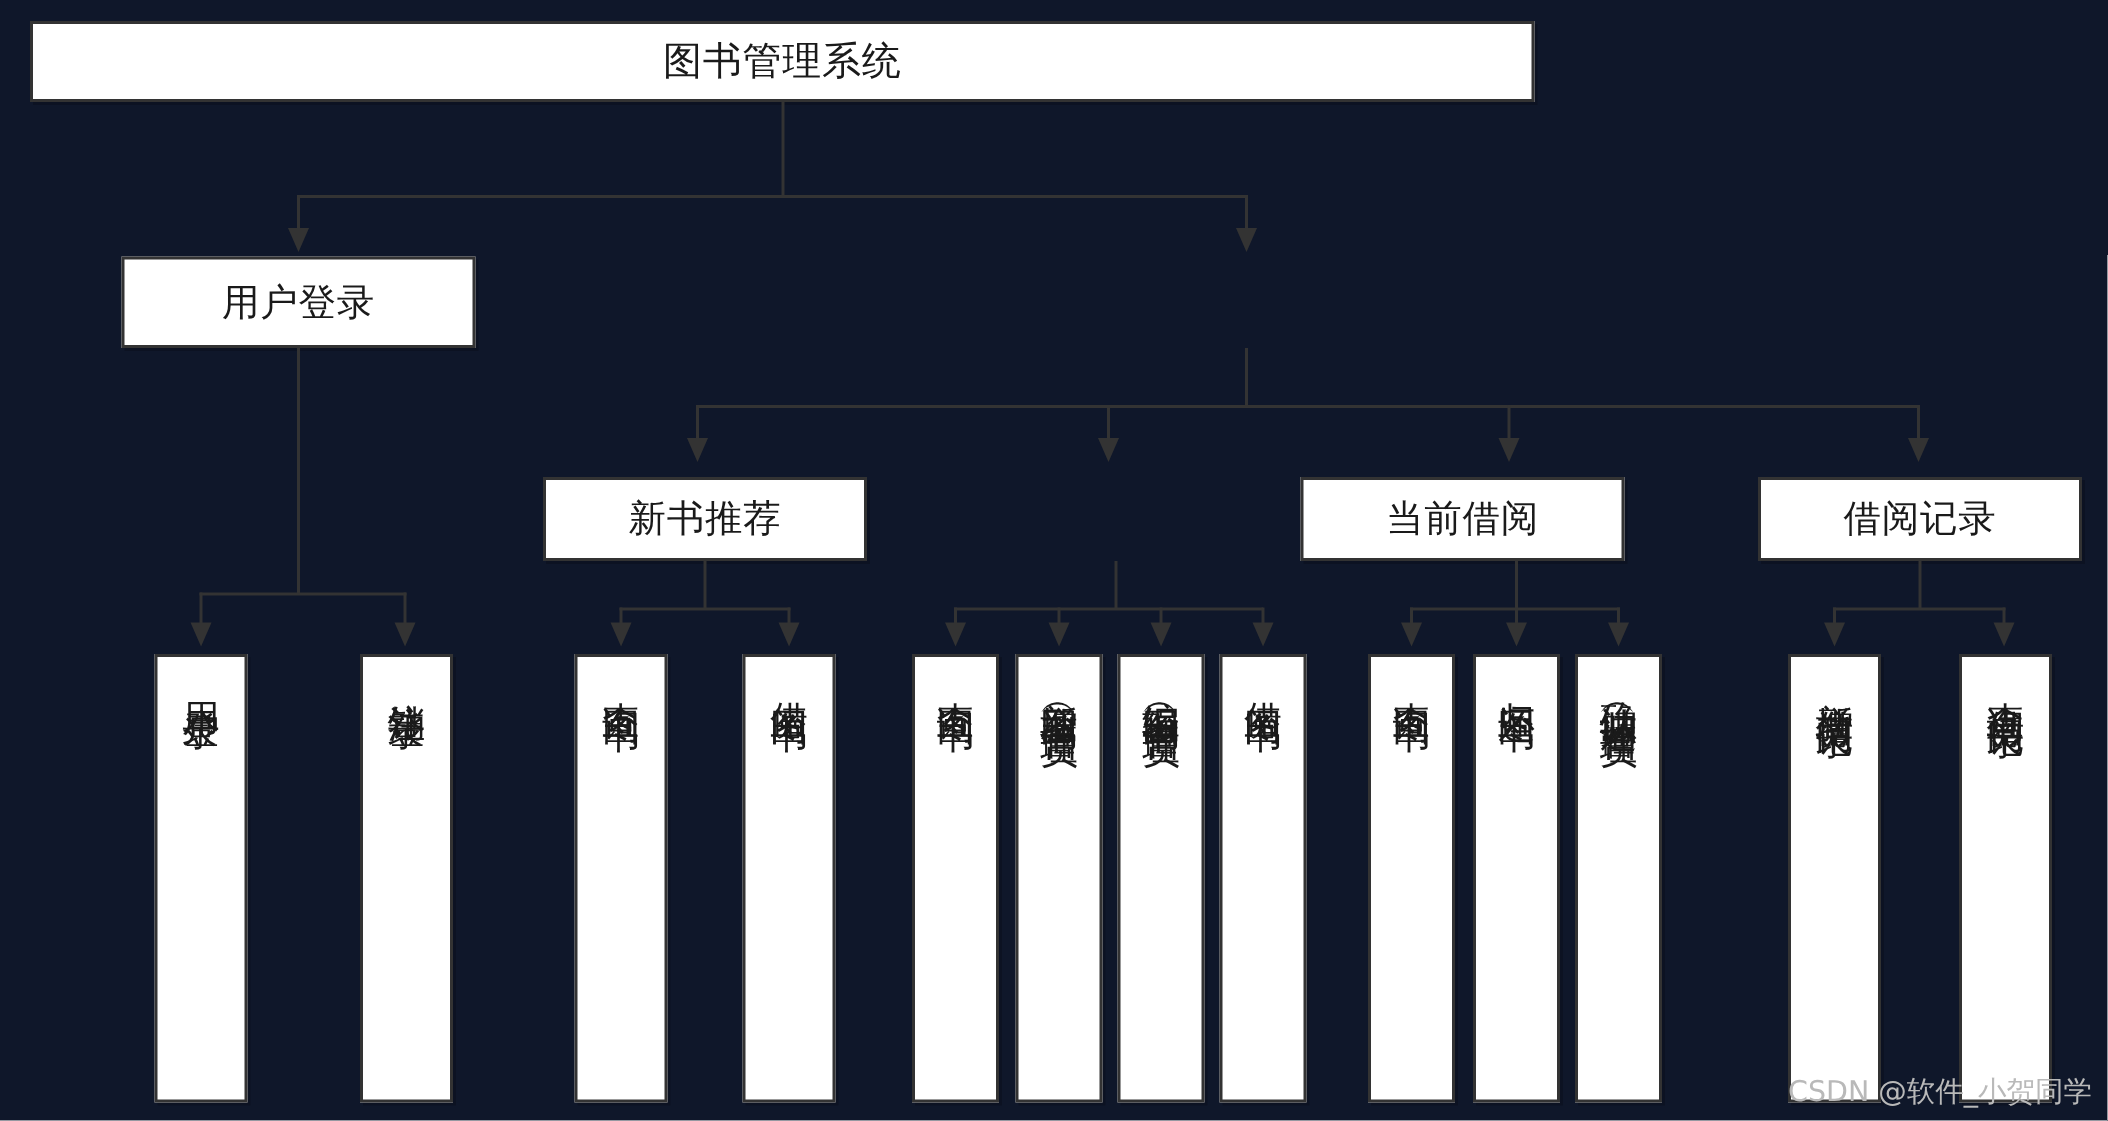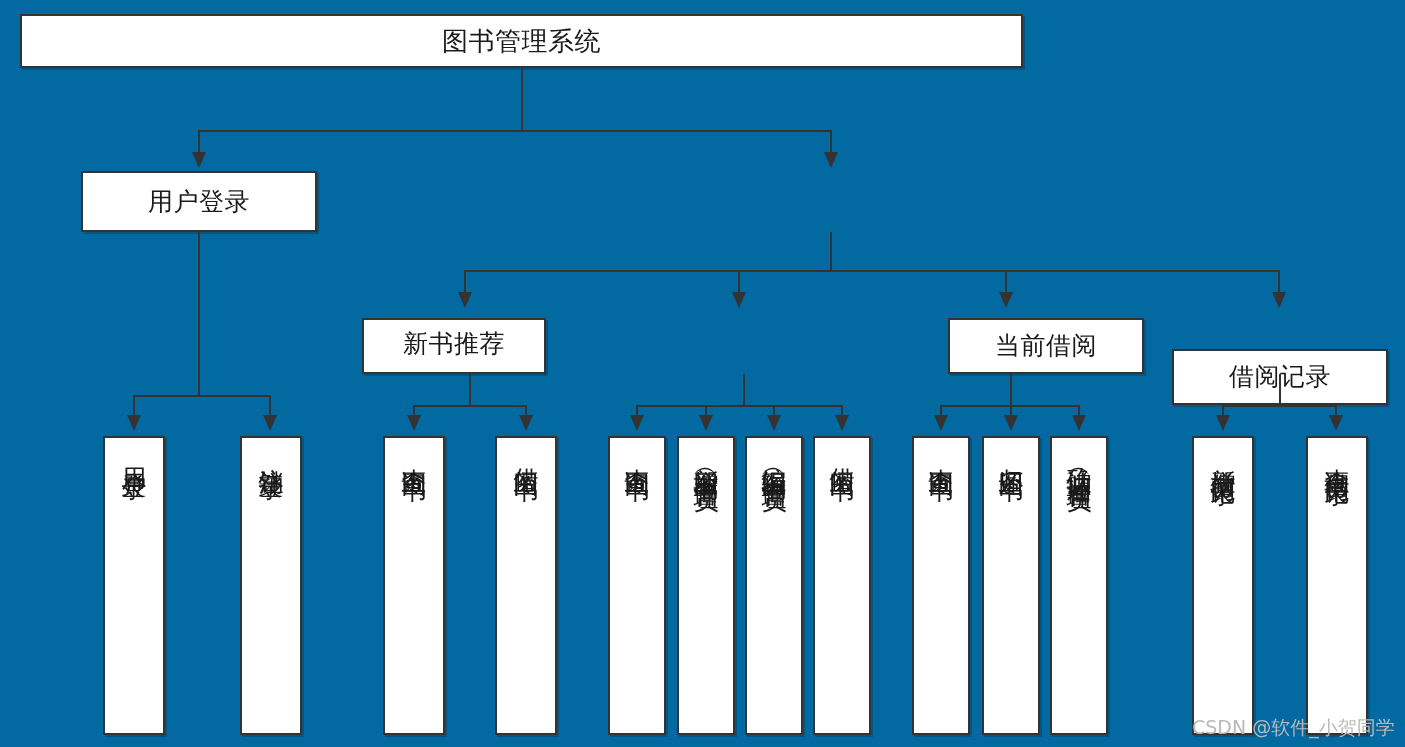--- a/index.html
+++ b/index.html
@@ -4,21 +4,21 @@
 <style>
   html, body {
     margin: 0;
     padding: 0;
     background: #ffffff;
   }
   #canvas {
     position: relative;
     width: 1405px;
     height: 747px;
-    background: #0369a1;
+    background: #0f172a;
     font-family: "DejaVu Sans", "Liberation Sans", sans-serif;
     overflow: hidden;
   }
   
   .node {
     position: absolute;
     box-sizing: border-box;
     border: 2px solid #333333;
     background: #ffffff;
     box-shadow: 2px 2px 0 rgba(0,0,0,0.18);
@@ -111,27 +111,27 @@
   <div class="edge h" style="left:464px; top:270px; width:816px; height:2px;"></div>
   <div class="edge v" style="left:464px; top:270px; width:2px; height:24px;"></div>
   <div class="arrow" style="left:458px; top:292px;"></div>
   <div class="edge v" style="left:738px; top:270px; width:2px; height:24px;"></div>
   <div class="arrow" style="left:732px; top:292px;"></div>
   <div class="edge v" style="left:1005px; top:270px; width:2px; height:24px;"></div>
   <div class="arrow" style="left:999px; top:292px;"></div>
   <div class="edge v" style="left:1278px; top:270px; width:2px; height:24px;"></div>
   <div class="arrow" style="left:1272px; top:292px;"></div>
 
-  <div class="node horiz" style="left:362px; top:318px; width:184px; height:56px;font-family:Liberation Mono, monospace;">
+  <div class="node horiz" style="left:362px; top:318px; width:216px; height:56px;">
     <span class="node-label">新书推荐</span>
   </div>
-  <div class="node horiz" style="left:948px; top:318px; width:196px; height:56px;">
+  <div class="node horiz" style="left:867px; top:318px; width:216px; height:56px;">
     <span class="node-label">当前借阅</span>
   </div>
-  <div class="node horiz" style="left:1172px; top:318px; width:216px; height:56px;margin-top:31px;">
+  <div class="node horiz" style="left:1172px; top:318px; width:216px; height:56px;">
     <span class="node-label">借阅记录</span>
   </div>
 
   <div class="edge v" style="left:469px; top:374px; width:2px; height:32px;"></div>
   <div class="edge h" style="left:413px; top:405px; width:114px; height:2px;"></div>
   <div class="edge v" style="left:413px; top:405px; width:2px; height:14px;"></div>
   <div class="arrow" style="left:407px; top:415px;"></div>
   <div class="edge v" style="left:525px; top:405px; width:2px; height:14px;"></div>
   <div class="arrow" style="left:519px; top:415px;"></div>
 

